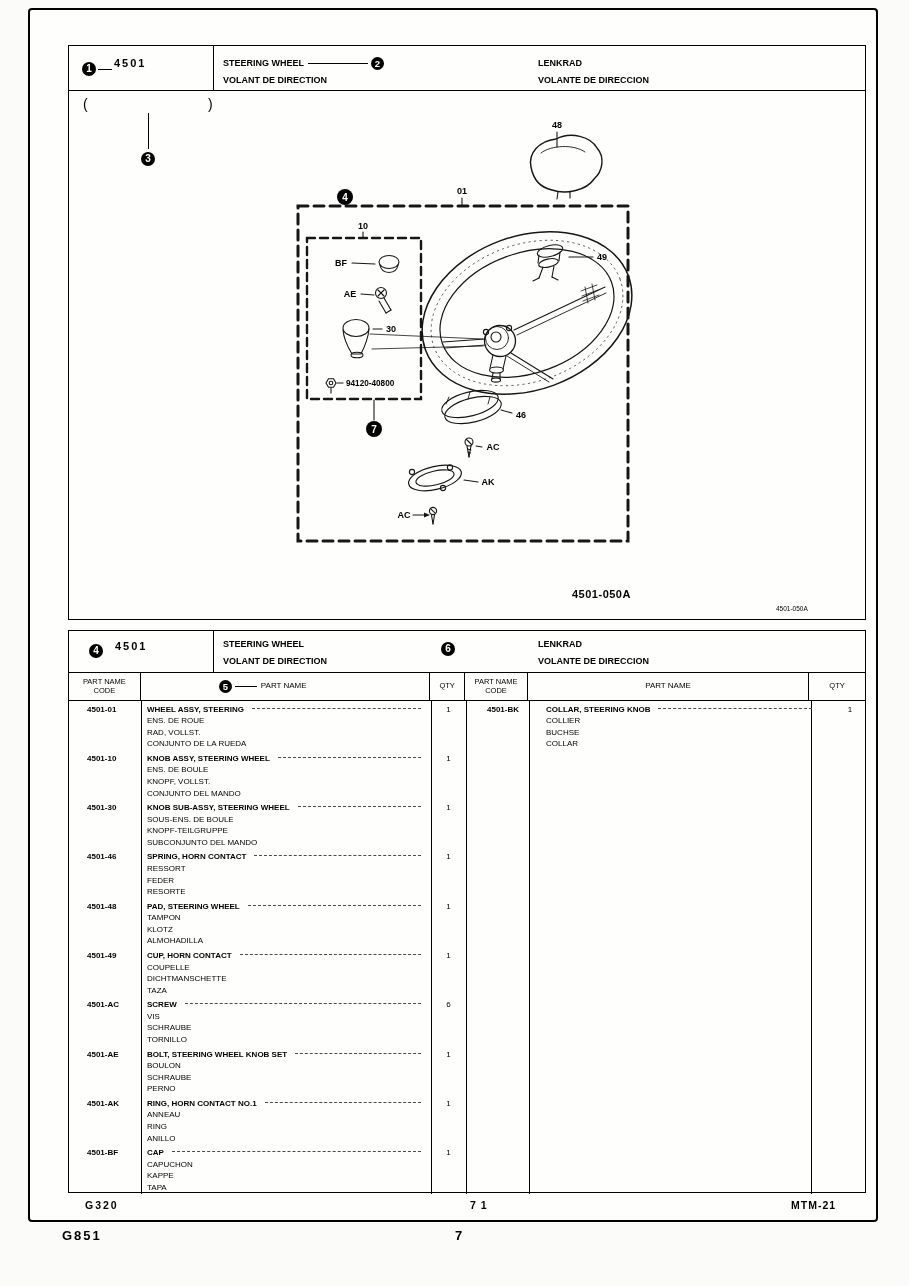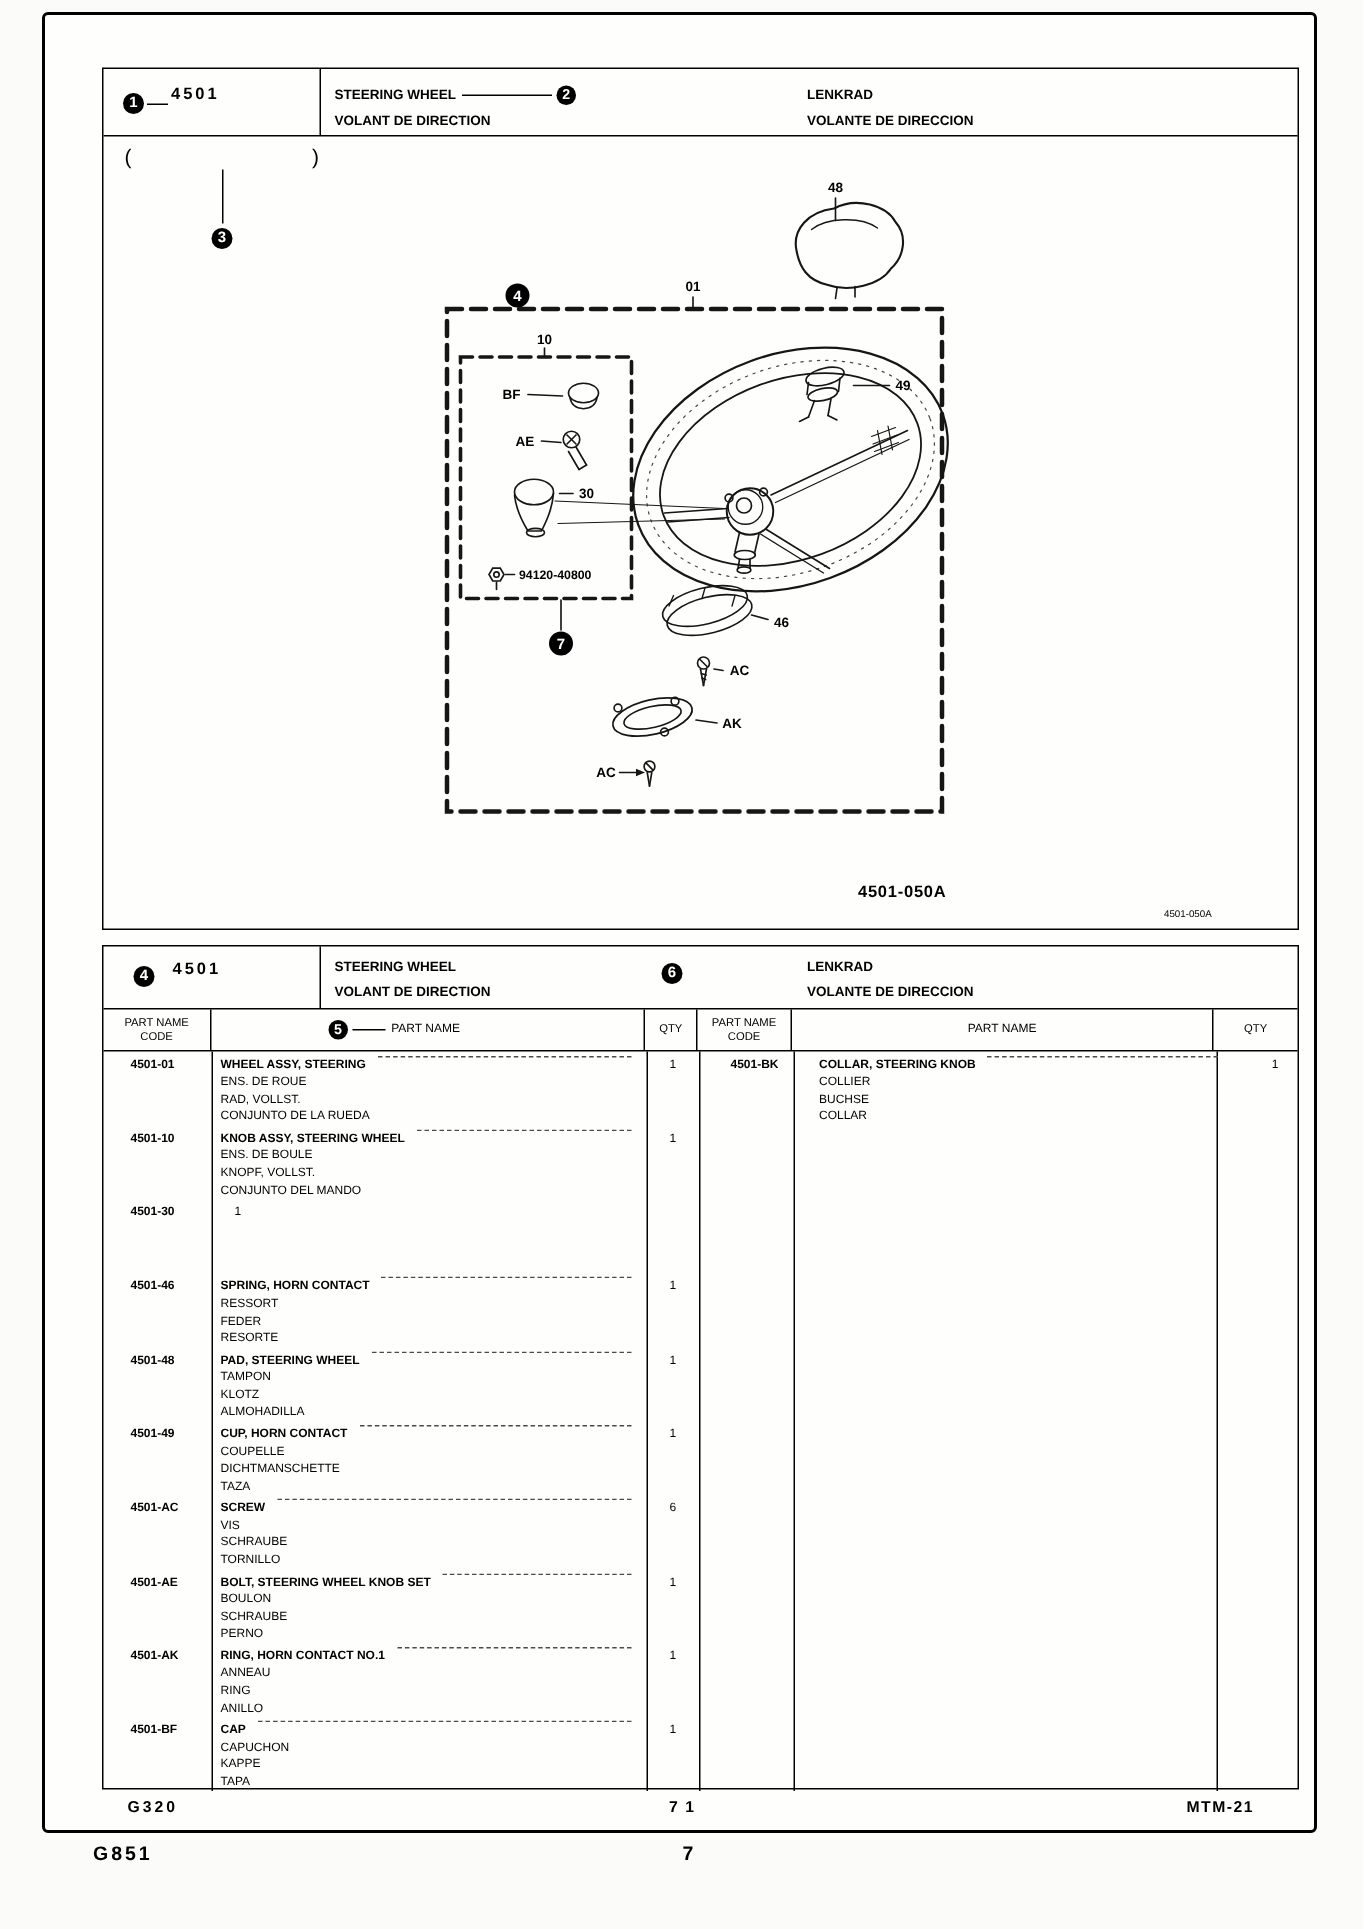--- a/index.html
+++ b/index.html
@@ -37,28 +37,28 @@
   .plist{position:absolute;top:0}
   #left-parts{left:0;width:397px}
   #right-parts{left:408px;width:401px}
   .part-block{display:flex;height:49.3px;font-size:8px;line-height:11.6px;padding-top:2.5px}
   .cell.code{font-weight:700;white-space:nowrap}
   #left-parts .cell.code{width:72px;padding-left:18px}
   #left-parts .cell.qty{width:35px;text-align:center}
   #right-parts .cell.code{width:63px;padding-left:10px}
   #right-parts .cell.qty{width:56px;text-align:center}
   .cell.name{flex:1;padding-left:6px;padding-right:6px;overflow:hidden}
-  .name-line{display:flex;align-items:flex-start}
+  .name-line{display:flex;align-items:center}
   .pname{font-weight:700;white-space:nowrap}
   .leader{flex:1;min-width:12px;border-bottom:1.2px dashed #4a4a4a;margin:0 4px 2.5px 8px}
   .alt{white-space:nowrap}
   
   .pfoot span{position:absolute;font-weight:700;font-size:10.5px}
   .f-left{left:85px;letter-spacing:2px}
-  .f-center{left:446px;letter-spacing:5px}
+  .f-center{left:470px;letter-spacing:5px}
   .f-right{left:791px;letter-spacing:1px}
   .ofoot span{position:absolute;font-weight:700;font-size:13px}
   .of-left{left:62px;letter-spacing:2px}
   .of-center{left:455px}
   
   #figure{position:absolute;left:0;top:45px;width:798px;height:530px}
   #figure text{font-family:"Liberation Sans",sans-serif;stroke:none}
   .lbl text{font-size:9px;font-weight:700;fill:#000;text-anchor:middle}
   .lbl .pn{text-anchor:start;font-size:8.2px}
   .lbl .fig{text-anchor:start;font-size:11px;letter-spacing:.5px}
@@ -307,20 +307,29 @@
               <span class="leader"></span>
             </div>
             <div class="alt">ENS. DE BOULE</div>
             <div class="alt">KNOPF, VOLLST.</div>
             <div class="alt">CONJUNTO DEL MANDO</div>
           </div>
           <div class="cell qty">1</div>
         </div>
         <div class="part-block">
           <div class="cell code">4501-30</div>
+          <div class="cell name">
+            <div class="name-line">
+              <span class="pname">KNOB SUB-ASSY, STEERING WHEEL</span>
+              <span class="leader"></span>
+            </div>
+            <div class="alt">SOUS-ENS. DE BOULE</div>
+            <div class="alt">KNOPF-TEILGRUPPE</div>
+            <div class="alt">SUBCONJUNTO DEL MANDO</div>
+          </div>
           <div class="cell qty">1</div>
         </div>
         <div class="part-block">
           <div class="cell code">4501-46</div>
           <div class="cell name">
             <div class="name-line">
               <span class="pname">SPRING, HORN CONTACT</span>
               <span class="leader"></span>
             </div>
             <div class="alt">RESSORT</div>

